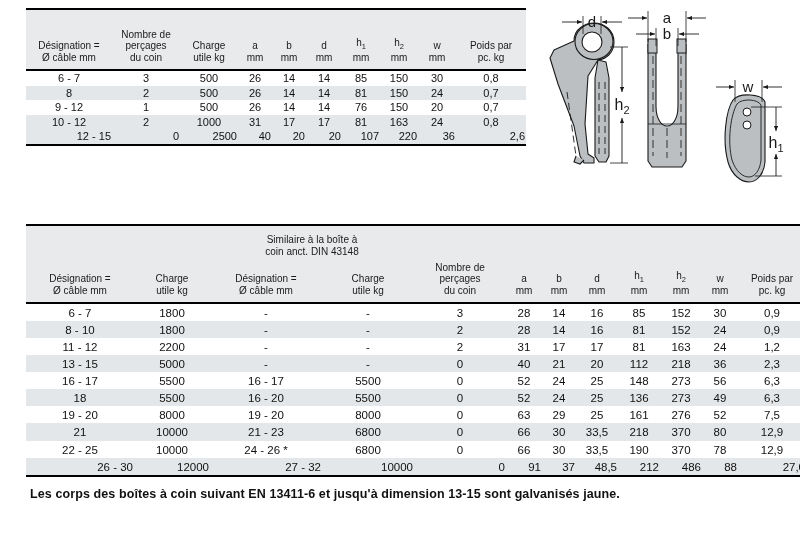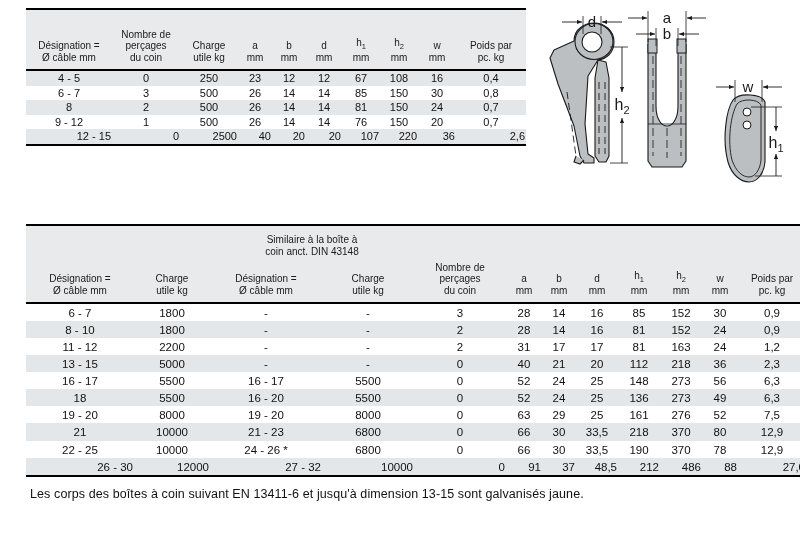--- a/index.html
+++ b/index.html
@@ -99,20 +99,21 @@
   }
 
   
   #footnote {
     position: absolute;
     left: 30px;
     top: 487px;
     font-size: 12.5px;
     color: #111111;
     letter-spacing: 0.1px;
+    font-weight: bold;
   }
 
   
   #diagrams {
     position: absolute;
     left: 536px;
     top: 6px;
     width: 264px;
     height: 214px;
   }
@@ -176,32 +177,20 @@
             <span>w</span><br>
             <span>mm</span>
           </th>
           <th>
             <span>Poids par</span><br>
             <span>pc. kg</span>
           </th>
         </tr>
       </thead>
       <tbody id="table-one-body">
-          <tr class="alt">
-            <td>4 -  5</td>
-            <td>0</td>
-            <td>250</td>
-            <td>23</td>
-            <td>12</td>
-            <td>12</td>
-            <td>67</td>
-            <td>108</td>
-            <td>16</td>
-            <td>0,4</td>
-          </tr>
           <tr>
             <td>6 -  7</td>
             <td>3</td>
             <td>500</td>
             <td>26</td>
             <td>14</td>
             <td>14</td>
             <td>85</td>
             <td>150</td>
             <td>30</td>
@@ -223,20 +212,32 @@
             <td>9 - 12</td>
             <td>1</td>
             <td>500</td>
             <td>26</td>
             <td>14</td>
             <td>14</td>
             <td>76</td>
             <td>150</td>
             <td>20</td>
             <td>0,7</td>
+          </tr>
+          <tr class="alt">
+            <td>10 - 12</td>
+            <td>2</td>
+            <td>1000</td>
+            <td>31</td>
+            <td>17</td>
+            <td>17</td>
+            <td>81</td>
+            <td>163</td>
+            <td>24</td>
+            <td>0,8</td>
           </tr>
           <tr class="alt lastrow">
             <td>12 - 15</td>
             <td>0</td>
             <td>2500</td>
             <td>40</td>
             <td>20</td>
             <td>20</td>
             <td>107</td>
             <td>220</td>

